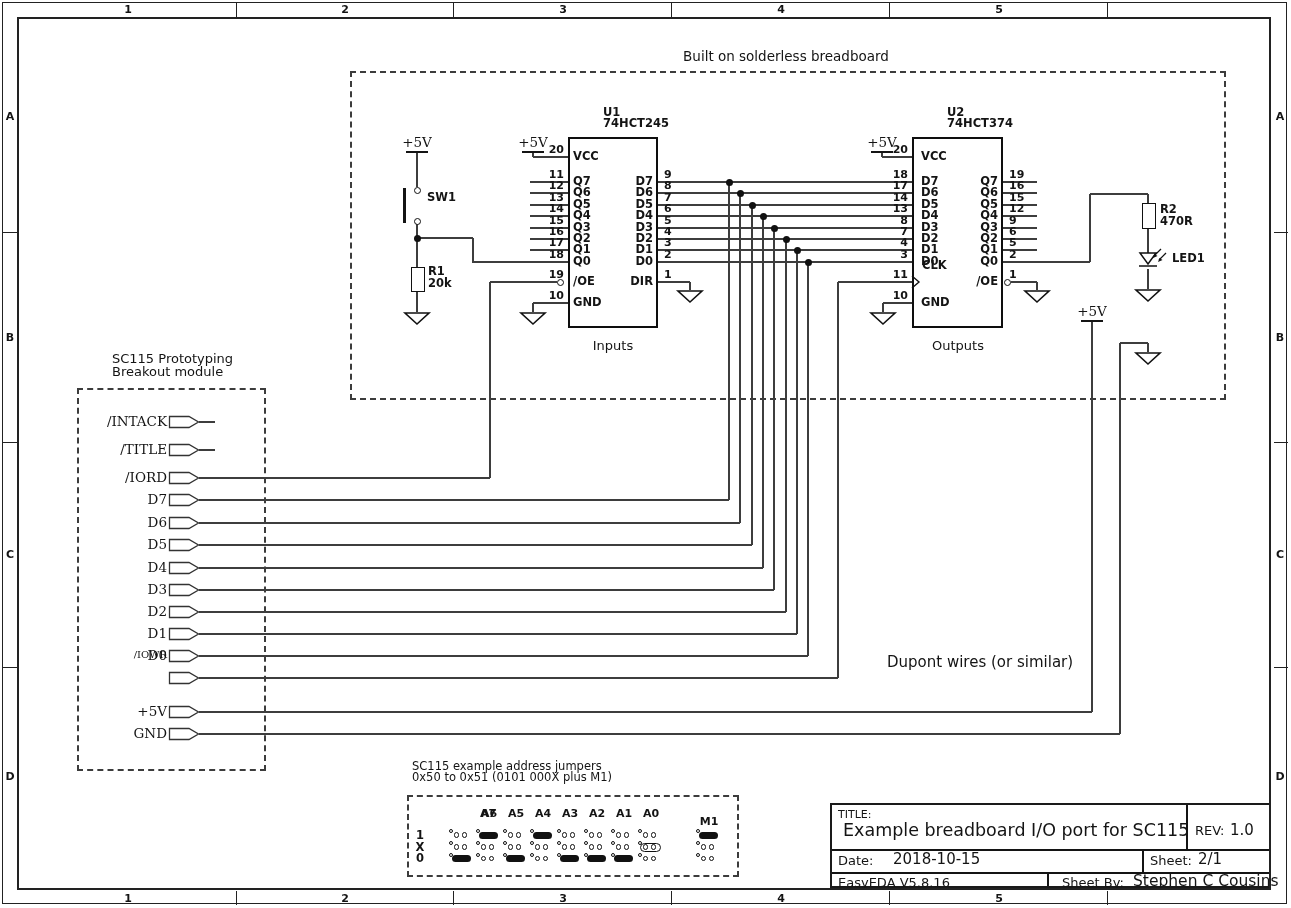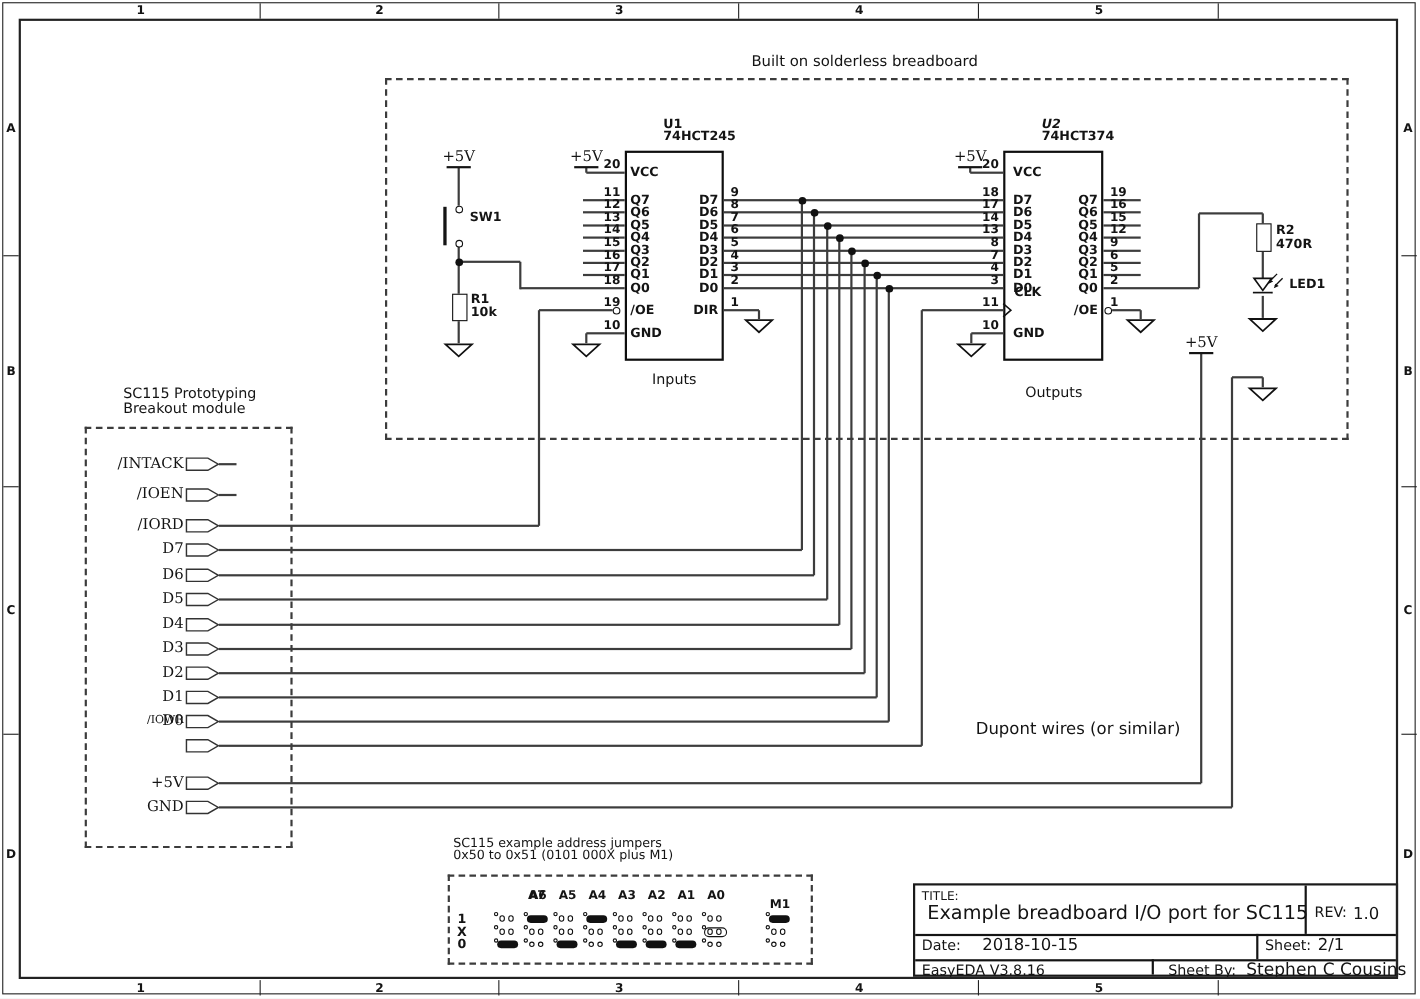--- a/index.html
+++ b/index.html
@@ -51,21 +51,21 @@
     <div class="blk" style="left:354px;top:0;width:1.6px;height:44px;"></div>
     <div class="t sans" style="left:363px;top:19px;font-size:13px;">REV:</div>
     <div class="t sans" style="left:398px;top:18px;font-size:15px;">1.0</div>
     <div class="blk" style="left:0;top:44px;width:437px;height:1.6px;"></div>
     <div class="t sans" style="left:6px;top:49px;font-size:13px;">Date:</div>
     <div class="t sans" style="left:61px;top:47px;font-size:15px;">2018-10-15</div>
     <div class="blk" style="left:310px;top:44px;width:1.6px;height:23px;"></div>
     <div class="t sans" style="left:318px;top:49px;font-size:13px;">Sheet:</div>
     <div class="t sans" style="left:366px;top:47px;font-size:15px;">2/1</div>
     <div class="blk" style="left:0;top:67px;width:437px;height:1.6px;"></div>
-    <div class="t sans" style="left:6px;top:71px;font-size:13px;">EasyEDA V3.8.16</div>
+    <div class="t sans" style="left:6px;top:71px;font-size:13px;">EasyEDA V5.8.16</div>
     <div class="blk" style="left:215px;top:67px;width:1.6px;height:14px;"></div>
     <div class="t sans" style="left:230px;top:71px;font-size:13px;">Sheet By:</div>
     <div class="t sans" style="left:301px;top:69px;font-size:15.5px;">Stephen C Cousins</div>
   </div>
 
 <div class="abs" style="left: 2px; top: 2px; width: 1285px; height: 902px; border: 1.5px solid rgb(34, 34, 34); box-sizing: border-box;"></div>
     <div class="abs" style="left: 17px; top: 17px; width: 1254px; height: 873px; border: 2px solid rgb(34, 34, 34); box-sizing: border-box;"></div>
     <div class="wire" style="left: 236.2px; top: 3px; width: 1.2px; height: 14px; background: rgb(34, 34, 34);"></div>
     <div class="wire" style="left: 236.2px; top: 891px; width: 1.2px; height: 14px; background: rgb(34, 34, 34);"></div>
     <div class="wire" style="left: 453.2px; top: 3px; width: 1.2px; height: 14px; background: rgb(34, 34, 34);"></div>
@@ -213,21 +213,21 @@
     <div class="t serif ctr" style="left: 882px; top: 136px; font-size: 13.5px;">+5V</div>
     <div class="blk" style="left: 871px; top: 151px; width: 22px; height: 2px;"></div>
     <div class="t serif ctr" style="left: 1092px; top: 305px; font-size: 13.5px;">+5V</div>
     <div class="blk" style="left: 1081px; top: 320px; width: 22px; height: 2px;"></div>
     <div class="circ" style="left: 413.5px; top: 186.5px; width: 7px; height: 7px;"></div>
     <div class="circ" style="left: 413.5px; top: 217.5px; width: 7px; height: 7px;"></div>
     <div class="blk" style="left: 403px; top: 188px; width: 3px; height: 35px;"></div>
     <div class="t sans" style="left: 427px; top: 192px; font-size: 11.5px; font-weight: bold;">SW1</div>
     <div class="resistor" style="left: 411px; top: 267px; width: 12px; height: 23px;"></div>
     <div class="t sans" style="left: 428px; top: 266px; font-size: 11.5px; font-weight: bold;">R1</div>
-    <div class="t sans" style="left: 428px; top: 278px; font-size: 11.5px; font-weight: bold;">10k</div>
+    <div class="t sans" style="left: 428px; top: 278px; font-size: 11.5px; font-weight: bold;">20k</div>
     <div class="resistor" style="left: 1142px; top: 203px; width: 12px; height: 24px;"></div>
     <div class="t sans" style="left: 1160px; top: 204px; font-size: 11.5px; font-weight: bold;">R2</div>
     <div class="t sans" style="left: 1160px; top: 216px; font-size: 11.5px; font-weight: bold;">470R</div>
     <svg width="28" height="18" style="left: 1134px; top: 252px; position: absolute;">
       <path d="M6 1 L22 1 L14 12 Z" fill="#fff" stroke="#111" stroke-width="1.5"></path>
       <line x1="5" y1="14" x2="23" y2="14" stroke="#111" stroke-width="1.5"></line>
       <line x1="20" y1="4" x2="27" y2="-3" stroke="#111" stroke-width="1.2"></line>
       <path d="M19 6 l1.5 -4 l3 2 z" fill="#111"></path>
       <line x1="25" y1="8" x2="32" y2="1" stroke="#111" stroke-width="1.2"></line>
       <path d="M24 10 l1.5 -4 l3 2 z" fill="#111"></path>
@@ -271,23 +271,23 @@
     <div class="t sans pinname rt" style="left: 653px; top: 222px; font-size: 11.5px;">D3</div>
     <div class="t sans pinnum" style="left: 664px; top: 226px; font-size: 11px;">4</div>
     <div class="t sans pinname rt" style="left: 653px; top: 233px; font-size: 11.5px;">D2</div>
     <div class="t sans pinnum" style="left: 664px; top: 237px; font-size: 11px;">3</div>
     <div class="t sans pinname rt" style="left: 653px; top: 244px; font-size: 11.5px;">D1</div>
     <div class="t sans pinnum" style="left: 664px; top: 249px; font-size: 11px;">2</div>
     <div class="t sans pinname rt" style="left: 653px; top: 256px; font-size: 11.5px;">D0</div>
     <div class="t sans pinnum" style="left: 664px; top: 269px; font-size: 11px;">1</div>
     <div class="t sans pinname rt" style="left: 653px; top: 276px; font-size: 11.5px;">DIR</div>
     <div class="chip" style="left: 912px; top: 137px; width: 91px; height: 191px; box-sizing: border-box;"></div>
-    <div class="t sans" style="left: 947px; top: 107px; font-size: 11.5px; font-weight: bold; font-style: italic;">U2</div>
+    <div class="t sans" style="left: 947px; top: 107px; font-size: 11.5px; font-weight: bold;">U2</div>
     <div class="t sans" style="left: 947px; top: 118px; font-size: 11.5px; font-weight: bold;">74HCT374</div>
-    <div class="t sans ctr" style="left: 958px; top: 339px; font-size: 13px; margin-top: 12px;">Outputs</div>
+    <div class="t sans ctr" style="left: 958px; top: 339px; font-size: 13px;">Outputs</div>
     <div class="t sans pinnum rt" style="left: 908px; top: 144px; font-size: 11px;">20</div>
     <div class="t sans pinname" style="left: 921px; top: 151px; font-size: 11.5px;">VCC</div>
     <div class="t sans pinnum rt" style="left: 908px; top: 169px; font-size: 11px;">18</div>
     <div class="t sans pinname" style="left: 921px; top: 176px; font-size: 11.5px;">D7</div>
     <div class="t sans pinnum rt" style="left: 908px; top: 180px; font-size: 11px;">17</div>
     <div class="t sans pinname" style="left: 921px; top: 187px; font-size: 11.5px;">D6</div>
     <div class="t sans pinnum rt" style="left: 908px; top: 192px; font-size: 11px;">14</div>
     <div class="t sans pinname" style="left: 921px; top: 199px; font-size: 11.5px;">D5</div>
     <div class="t sans pinnum rt" style="left: 908px; top: 203px; font-size: 11px;">13</div>
     <div class="t sans pinname" style="left: 921px; top: 210px; font-size: 11.5px;">D4</div>
@@ -323,21 +323,21 @@
     <div class="t sans pinname rt" style="left: 998px; top: 276px; font-size: 11.5px;">/OE</div>
     <div class="bubble" style="left: 557px; top: 278.5px;"></div>
     <div class="bubble" style="left: 1003.5px; top: 278.5px;"></div>
     <svg width="8" height="12" style="left: 912px; top: 276px; position: absolute;">
       <path d="M0 0 L7 6 L0 12" fill="none" stroke="#111" stroke-width="1.4"></path>
     </svg>
     <div class="t serif netlbl rt" style="left: 167px; top: 415px; font-size: 13.5px;">/INTACK</div>
     <svg width="31" height="14" style="left: 169px; top: 415px; position: absolute;">
       <path d="M0.5 1.5 H20 L29.5 7 L20 12.5 H0.5 Z" fill="#fff" stroke="#333" stroke-width="1.3"></path>
     </svg>
-    <div class="t serif netlbl rt" style="left: 167px; top: 443px; font-size: 13.5px;">/IOEN</div>
+    <div class="t serif netlbl rt" style="left: 167px; top: 443px; font-size: 13.5px;">/TITLE</div>
     <svg width="31" height="14" style="left: 169px; top: 443px; position: absolute;">
       <path d="M0.5 1.5 H20 L29.5 7 L20 12.5 H0.5 Z" fill="#fff" stroke="#333" stroke-width="1.3"></path>
     </svg>
     <div class="t serif netlbl rt" style="left: 167px; top: 471px; font-size: 13.5px;">/IORD</div>
     <svg width="31" height="14" style="left: 169px; top: 471px; position: absolute;">
       <path d="M0.5 1.5 H20 L29.5 7 L20 12.5 H0.5 Z" fill="#fff" stroke="#333" stroke-width="1.3"></path>
     </svg>
     <div class="t serif netlbl rt" style="left: 167px; top: 493px; font-size: 13.5px;">D7</div>
     <svg width="31" height="14" style="left: 169px; top: 493px; position: absolute;">
       <path d="M0.5 1.5 H20 L29.5 7 L20 12.5 H0.5 Z" fill="#fff" stroke="#333" stroke-width="1.3"></path>

